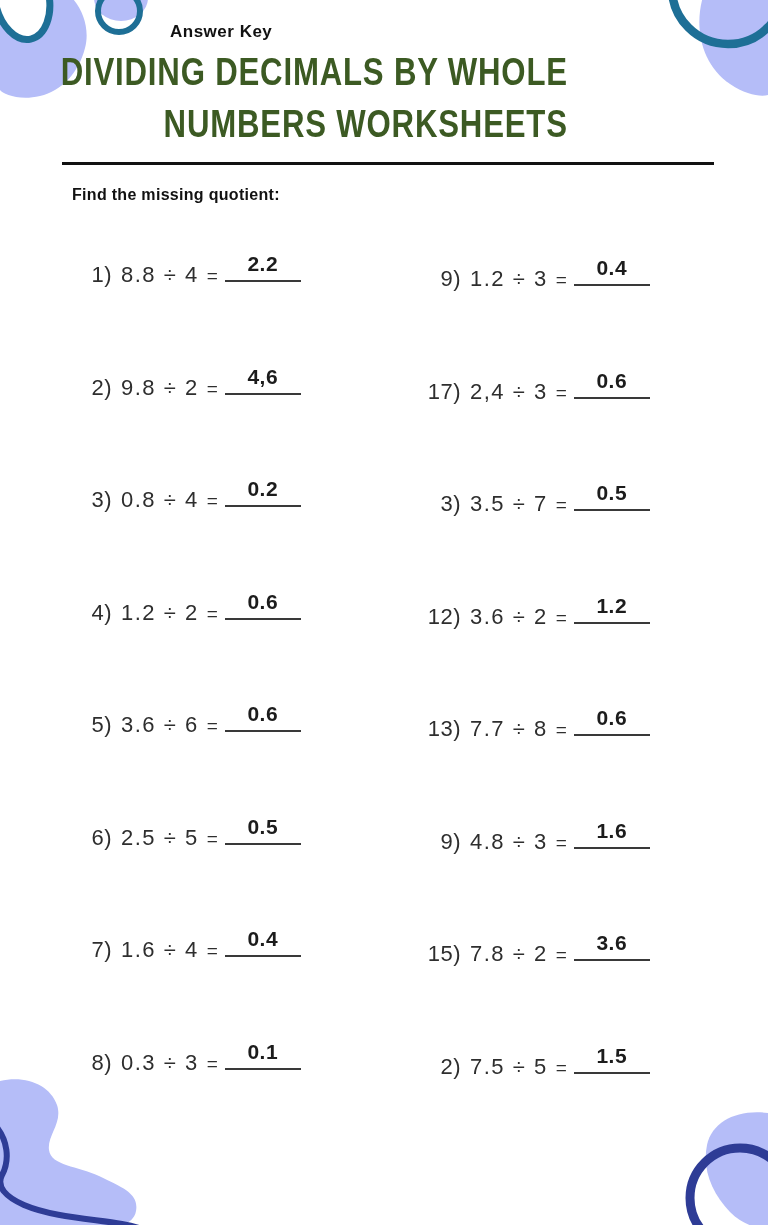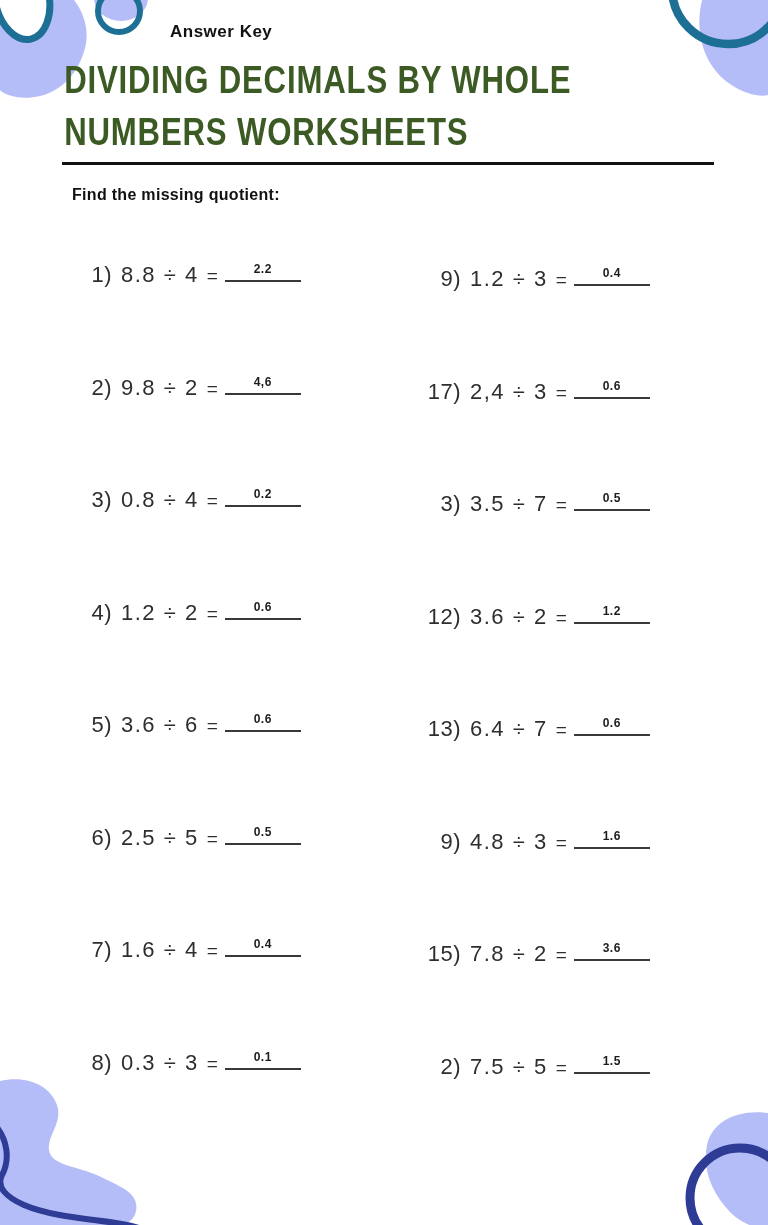--- a/index.html
+++ b/index.html
@@ -18,21 +18,21 @@
   #decor-bottom-right { right: 0; bottom: 0; }
 
   .answer-key {
     position: absolute; left: 150px; top: 22px;
     font-size: 17px; font-weight: bold; color: #111;
     letter-spacing: 0.5px;
     margin-left: 20px;
   }
   h1.title {
     position: absolute; left: 0; top: 46px; width: 624px;
-    margin: 8px; text-align: left;
+    margin: 0; text-align: right;
     color: #3c5a23;
     font-size: 38px; font-weight: bold; line-height: 52px;
     letter-spacing: 1px;
   }
   h1.title .title-line {
     display: block;
     transform: scaleX(0.82);
     transform-origin: 50% 50%;
     white-space: nowrap;
   }
@@ -67,21 +67,21 @@
     display: inline-block;
     width: 76px;
     border-bottom: 2.5px solid #393939;
     position: relative;
     height: 30px;
     margin-bottom: -8px;
   }
   .answer {
     position: absolute; left: 0; bottom: 4px; width: 100%;
     text-align: center;
-    font-size: 12px; font-weight: bold; color: #1c1c1c;
+    font-size: 21px; font-weight: bold; color: #1c1c1c;
     letter-spacing: 0.5px;
   }
 </style>
 </head>
 <body>
 
 <svg id="decor-top-left" class="decor" width="175" height="130" viewBox="0 0 175 130">
   <path d="M0,-12 L62,-10 C80,0 91,26 85,48 C79,72 62,91 40,96 C19,101 3,94 0,90 Z" fill="#b5bdf8"></path>
   <ellipse cx="121" cy="-2" rx="27" ry="23" fill="#b5bdf8"></ellipse>
   <ellipse cx="22" cy="-2" rx="27" ry="42" fill="#ffffff" stroke="#1e6f96" stroke-width="7" transform="rotate(-12 22 -2)"></ellipse>
@@ -219,21 +219,21 @@
     <span class="pnum">12)</span>
     <span class="pexpr">3.6 ÷ 2</span>
     <span class="peq">=</span>
     <span class="ansline">
       <span class="answer">1.2</span>
     </span>
   </div>
 
   <div class="problem">
     <span class="pnum">13)</span>
-    <span class="pexpr">6.4 ÷ 7</span>
+    <span class="pexpr">7.7 ÷ 8</span>
     <span class="peq">=</span>
     <span class="ansline">
       <span class="answer">0.6</span>
     </span>
   </div>
 
   <div class="problem">
     <span class="pnum">9)</span>
     <span class="pexpr">4.8 ÷ 3</span>
     <span class="peq">=</span>

